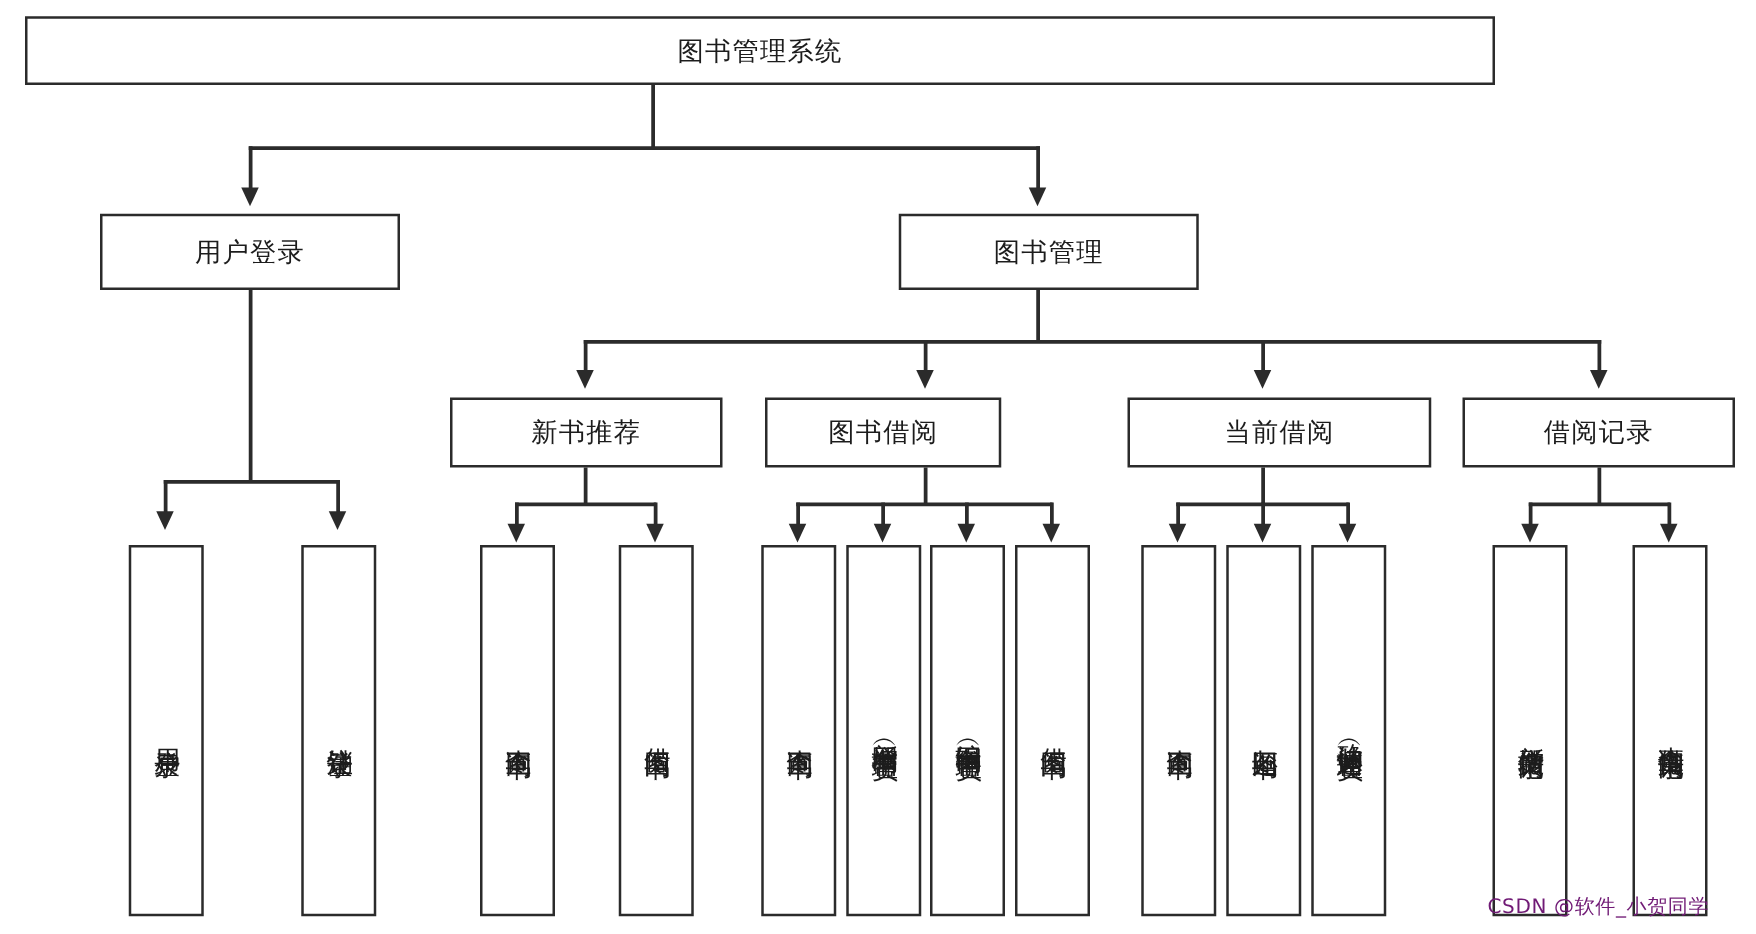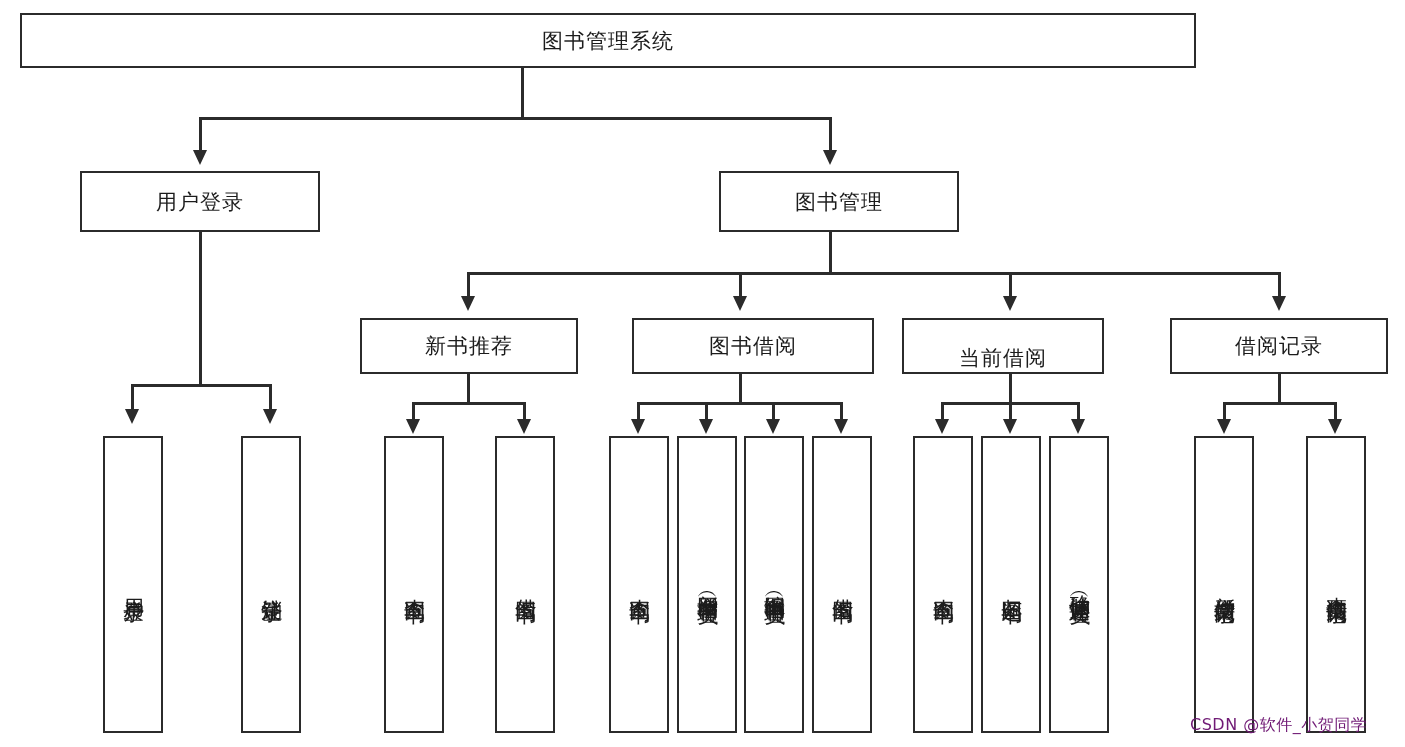--- a/index.html
+++ b/index.html
@@ -110,24 +110,24 @@
   <div class="conn vline" style="left:739px; top:272px; width:2.5px; height:25px;"></div>
   <div class="arrow" style="left:733px; top:296px;"></div>
   <div class="conn vline" style="left:1009px; top:272px; width:2.5px; height:25px;"></div>
   <div class="arrow" style="left:1003px; top:296px;"></div>
   <div class="conn vline" style="left:1278px; top:272px; width:2.5px; height:25px;"></div>
   <div class="arrow" style="left:1272px; top:296px;"></div>
 
   <div class="node horiz" style="left:360px; top:318px; width:218px; height:56px;">
     <span>新书推荐</span>
   </div>
-  <div class="node horiz" style="left:632px; top:318px; width:242px; height:56px;">
+  <div class="node horiz" style="left:612px; top:318px; width:189px; height:56px;">
     <span>图书借阅</span>
   </div>
-  <div class="node horiz" style="left:902px; top:318px; width:202px; height:56px;align-items:flex-end;">
+  <div class="node horiz" style="left:902px; top:318px; width:243px; height:56px;">
     <span>当前借阅</span>
   </div>
   <div class="node horiz" style="left:1170px; top:318px; width:218px; height:56px;">
     <span>借阅记录</span>
   </div>
 
   <div class="conn vline" style="left:467px; top:374px; width:2.5px; height:30px;"></div>
   <div class="conn hline" style="left:412px; top:402px; width:113px; height:2.5px;"></div>
   <div class="conn vline" style="left:412px; top:402px; width:2.5px; height:18px;"></div>
   <div class="arrow" style="left:406px; top:419px;"></div>

